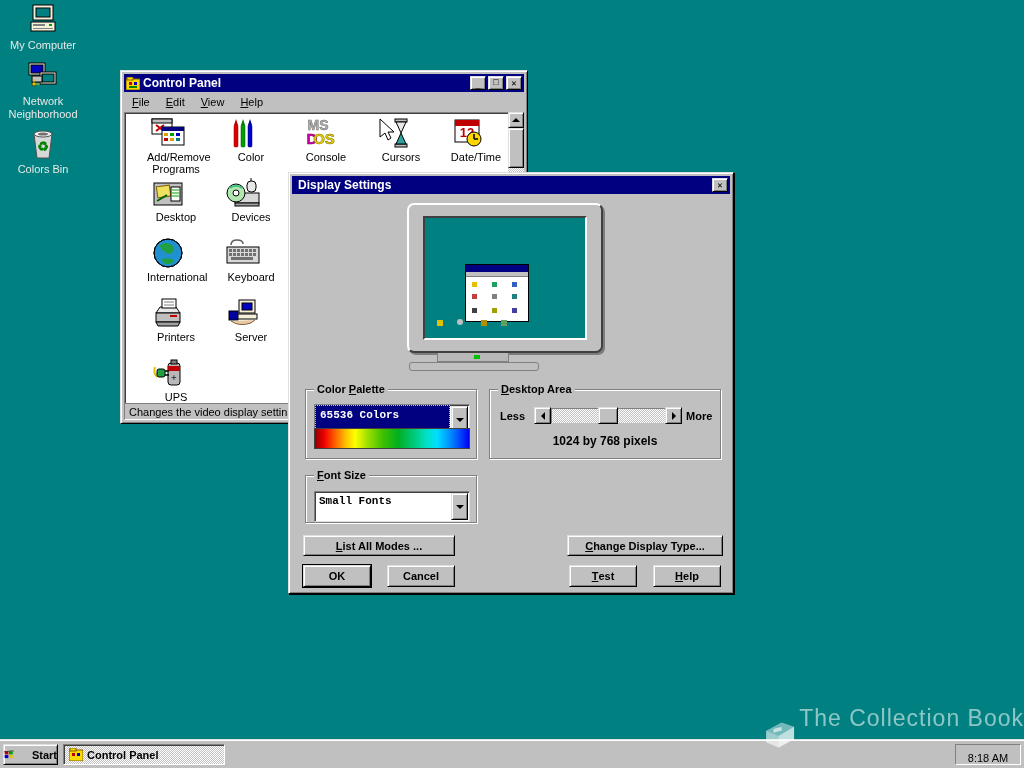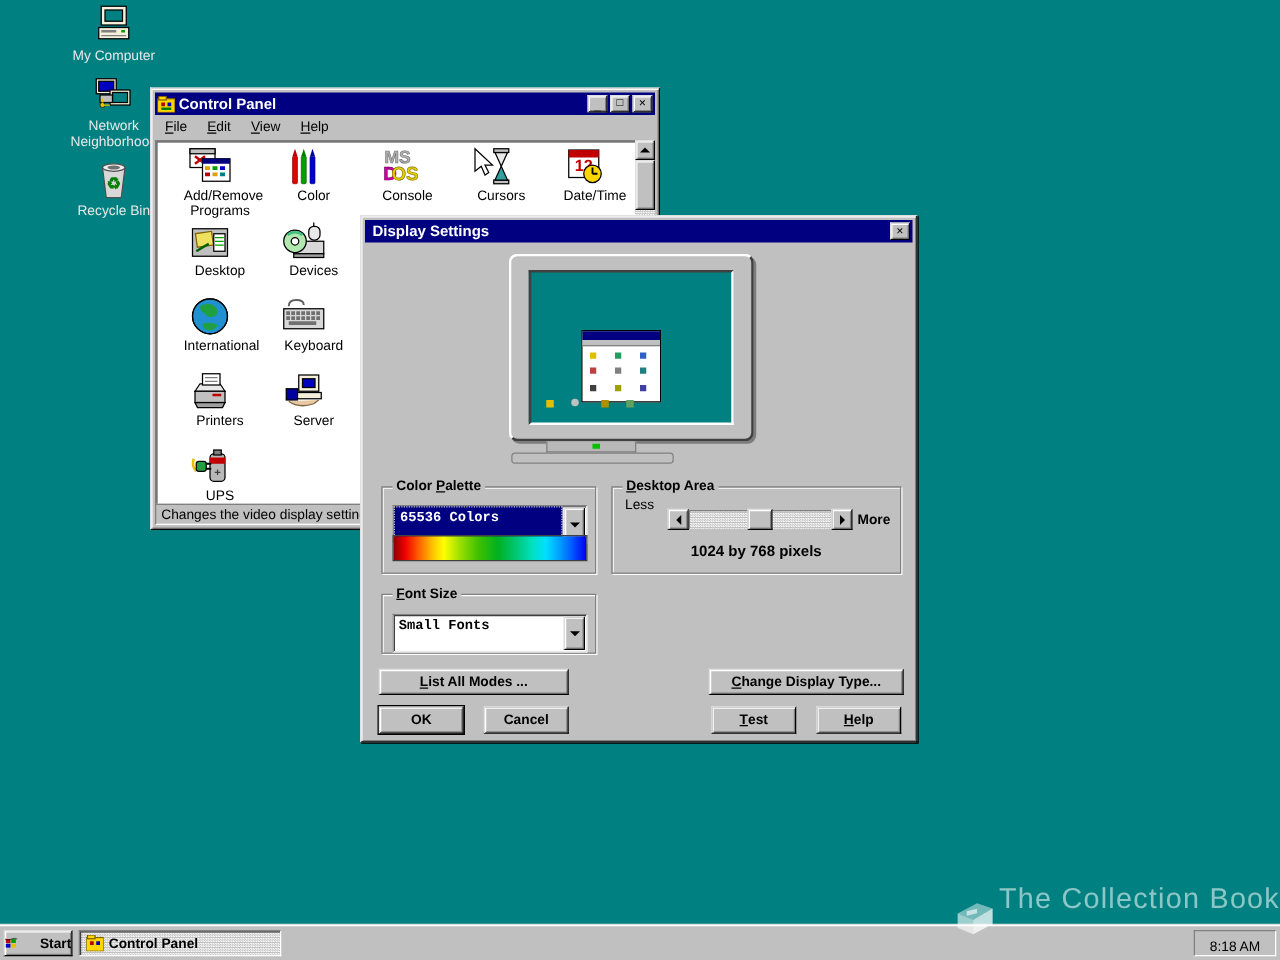--- a/index.html
+++ b/index.html
@@ -29,21 +29,21 @@
   .combo { position:absolute; height:31px;font-family:Liberation Mono, monospace; }
   .combo .combo-text { position:absolute; inset:0; padding:3px 4px 0 4px; font-weight:bold; white-space:nowrap; overflow:hidden; }
   .combo .combo-btn { position:absolute; right:1px; top:1px; bottom:1px; width:17px; }
   .arrow-down { width:0; height:0; border-left:4px solid transparent; border-right:4px solid transparent; border-top:4px solid #000; }
   .arrow-up { width:0; height:0; border-left:4px solid transparent; border-right:4px solid transparent; border-bottom:4px solid #000; }
   .arrow-left { width:0; height:0; border-top:4px solid transparent; border-bottom:4px solid transparent; border-right:4px solid #000; }
   .arrow-right { width:0; height:0; border-top:4px solid transparent; border-bottom:4px solid transparent; border-left:4px solid #000; }
   u { text-decoration:underline; }
 
   
-  .desk-icon { position:absolute; width:86px; text-align:center;margin-left:48px; }
+  .desk-icon { position:absolute; width:86px; text-align:center; }
   .desk-icon svg { display:block; margin:0 auto; }
   .desk-icon .lbl { color:#e8e8e8; margin-top:3px; line-height:13px; }
 
   
   #cp-window { position:absolute; left:120px; top:70px; width:408px; height:354px;
                background:#c0c0c0; border:1px solid; border-color:#dfdfdf #000 #000 #dfdfdf;
                box-shadow: inset 1px 1px 0 #fff, inset -1px -1px 0 #808080; }
   #cp-menubar { position:absolute; left:3px; top:22px; height:18px; display:flex; align-items:center; }
   #cp-menubar .menu-item { padding:2px 8px; }
   #cp-client { position:absolute; left:3px; top:41px; width:386px; height:292px; background:#fff;
@@ -126,21 +126,21 @@
     <div class="lbl">Network Neighborhood</div>
   </div>
 
   <div class="desk-icon" style="left:0;top:128px">
     <svg width="30" height="32" viewBox="0 0 30 32">
       <path d="M6 6 L24 6 L21 30 L9 30 Z" fill="#d8d8d8" stroke="#505050"></path>
       <ellipse cx="15" cy="6" rx="9" ry="3" fill="#efefef" stroke="#505050"></ellipse>
       <ellipse cx="15" cy="6" rx="5" ry="1.6" fill="#707070"></ellipse>
       <text x="15" y="23" font-size="13" text-anchor="middle" fill="#008000" font-weight="bold">♻</text>
     </svg>
-    <div class="lbl">Recycle Bin</div>
+    <div class="lbl">Colors Bin</div>
   </div>
 
   <div id="cp-window">
     <div class="titlebar">
       <svg width="14" height="13" viewBox="0 0 14 13">
         <rect x="0" y="2" width="14" height="11" fill="#ffd700" stroke="#806000"></rect>
         <rect x="1" y="0" width="6" height="3" fill="#ffd700" stroke="#806000"></rect>
         <rect x="3" y="5" width="3" height="3" fill="#c00000"></rect>
         <rect x="8" y="5" width="3" height="3" fill="#0000c0"></rect>
         <rect x="3" y="9" width="8" height="2" fill="#008000"></rect>
@@ -370,21 +370,21 @@
         <div class="combo-text" style="background:#000080;color:#fff;right:19px;border:1px dotted #c0c0c0">65536 Colors</div>
         <div class="combo-btn btn">
             <div class="arrow-down"></div>
           </div>
       </div>
       <div style="position:absolute;left:8px;top:38px;width:156px;height:21px;border:1px solid #404040;background:linear-gradient(90deg,#900000 0%,#f00000 6%,#ff6000 13%,#ffc000 20%,#ffff00 26%,#a0e000 34%,#40c000 44%,#00b020 54%,#00c878 64%,#00e0c0 72%,#00e0ff 79%,#00a0ff 86%,#0060ff 92%,#0000f0 100%)"></div>
     </div>
 
     <div class="groupbox" style="left:200px;top:216px;width:232px;height:70px">
       <span class="group-label"><u>D</u>esktop Area</span>
-      <span style="position:absolute;left:10px;top:8px;font-weight:normal">Less</span>
+      <span style="position:absolute;left:10px;top:20px;font-weight:bold">Less</span>
       <div style="position:absolute;left:44px;top:17px;width:148px;height:17px">
         <div class="bevel-out" style="position:absolute;left:0;top:0;width:17px;height:17px;display:flex;align-items:center;justify-content:center">
             <div class="arrow-left"></div>
           </div>
         <div class="dither" style="position:absolute;left:17px;top:1px;width:114px;height:15px;border-top:1px solid #808080;border-left:1px solid #808080"></div>
         <div class="bevel-out" style="position:absolute;left:64px;top:0;width:20px;height:17px"></div>
         <div class="bevel-out" style="position:absolute;right:0;top:0;width:17px;height:17px;display:flex;align-items:center;justify-content:center">
             <div class="arrow-right"></div>
           </div>
       </div>

